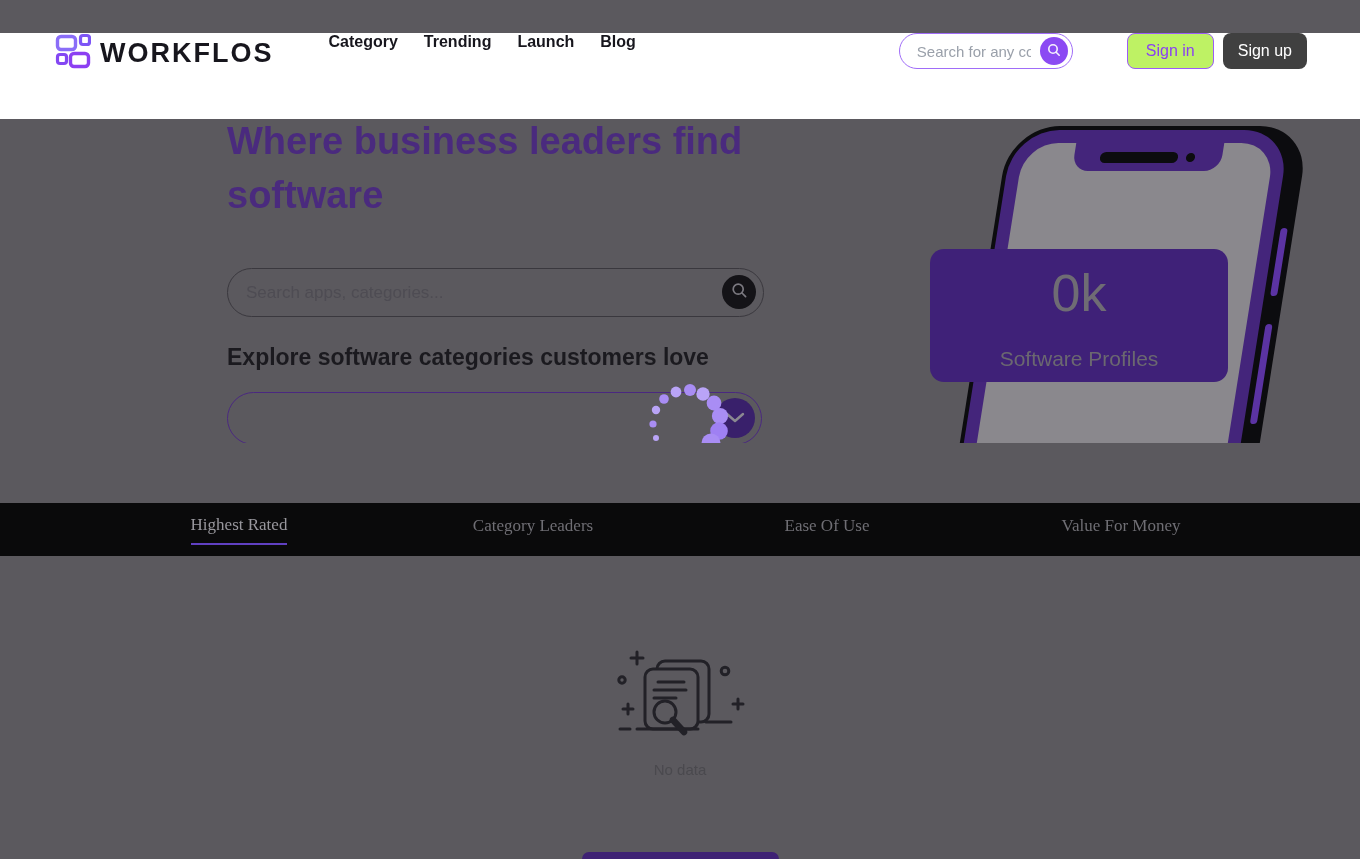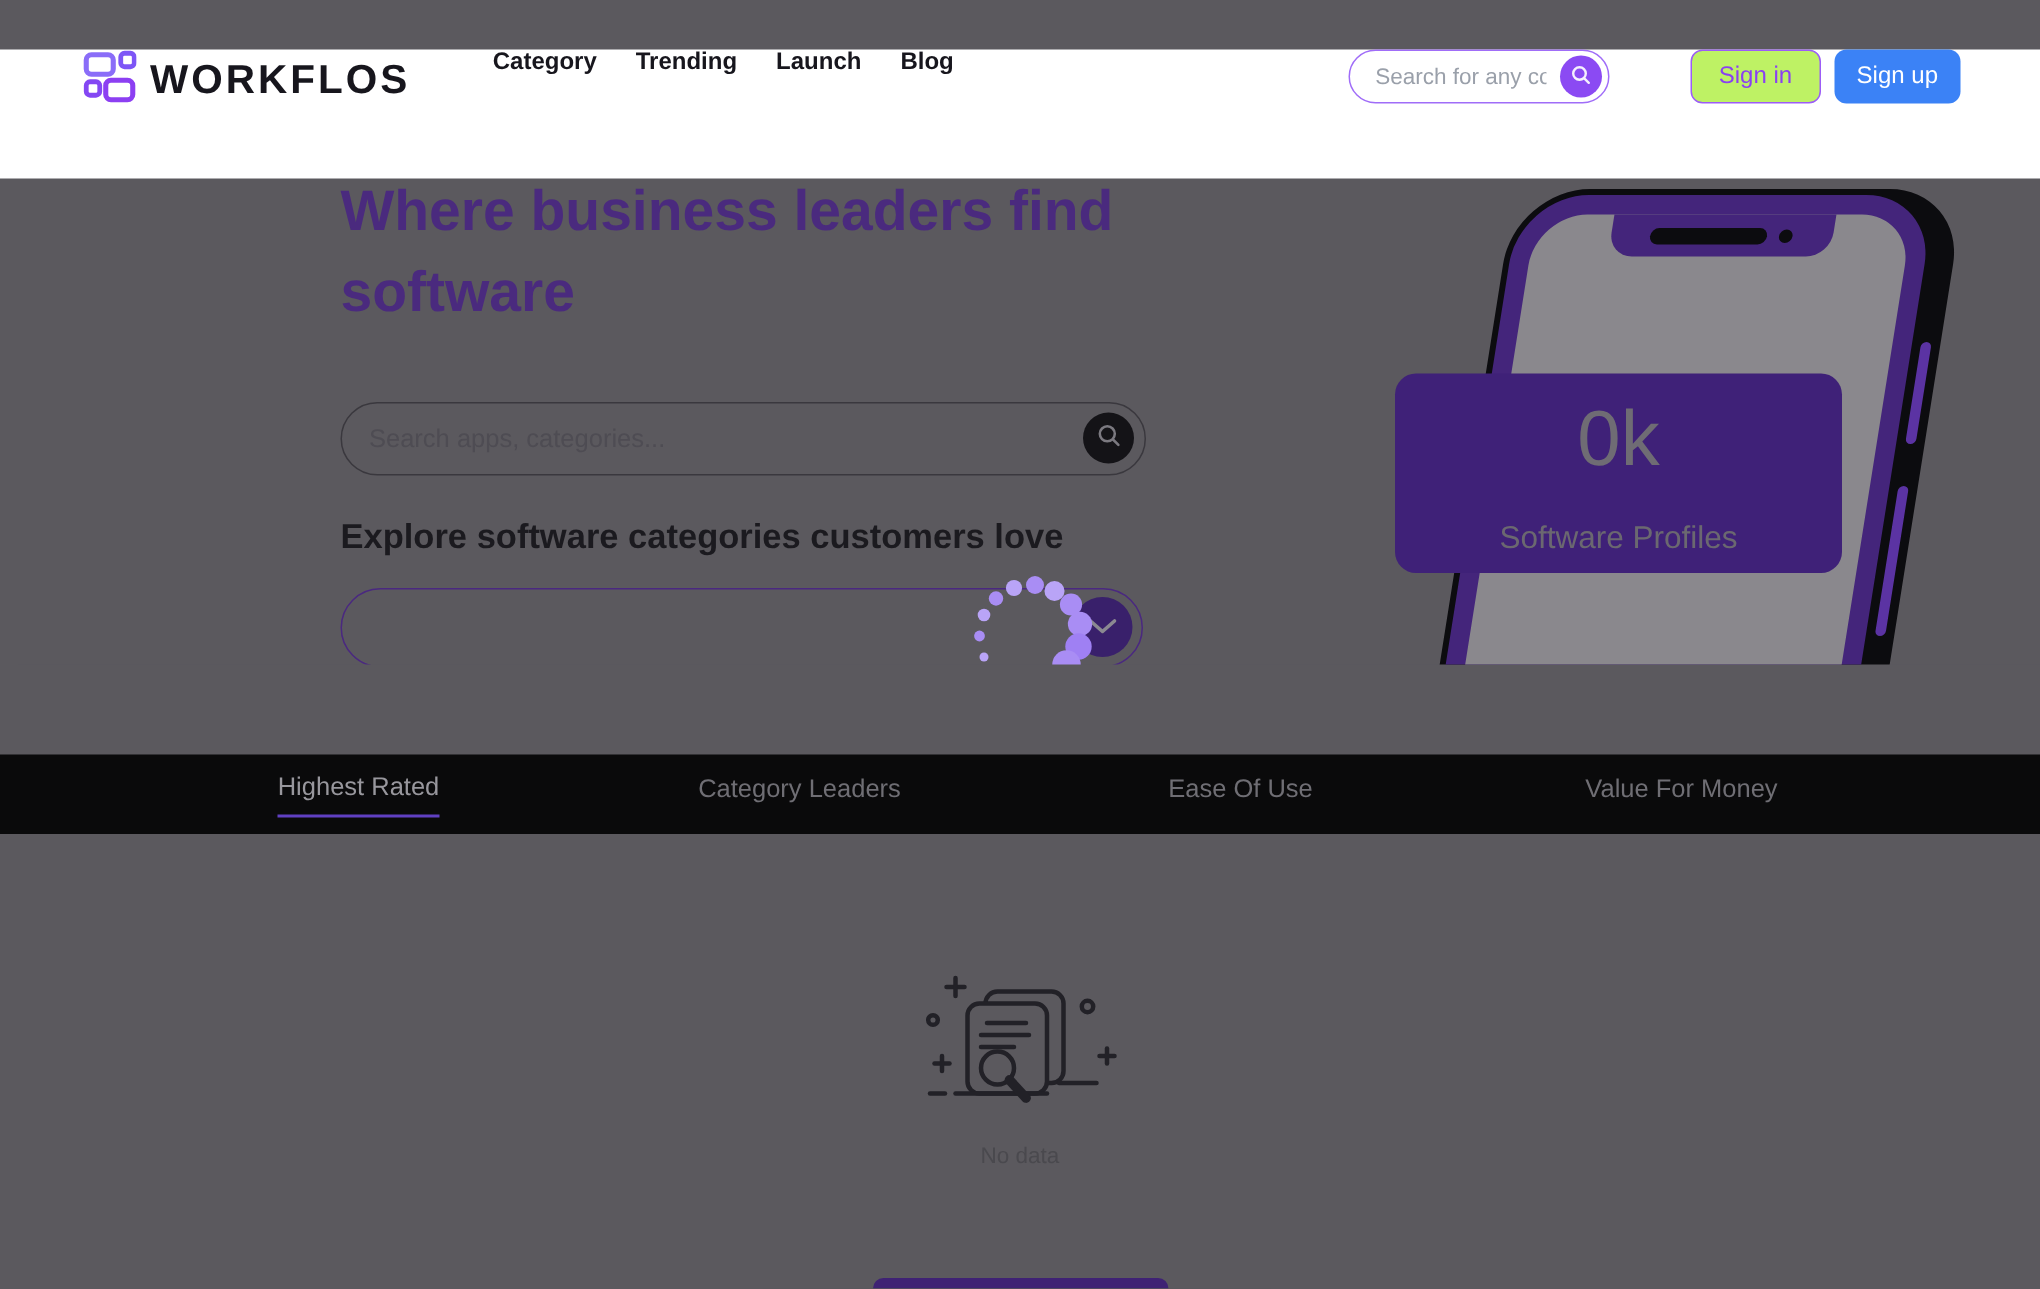--- a/index.html
+++ b/index.html
@@ -36,21 +36,21 @@
     border-radius:50%; background:#8b4af3; border:none; cursor:pointer;
     display:flex; align-items:center; justify-content:center; padding:0;
   }
   .btn-signin {
     height:36px; padding:0 18px; border-radius:8px; cursor:pointer;
     border:1.5px solid #9c5cf7; background:#bef264; color:#8a40f2;
     font-size:16px; font-weight:500; font-family:"Liberation Sans", sans-serif;
   }
   .btn-signup {
     height:36px; padding:0 15px; border-radius:8px; cursor:pointer;
-    border:none; background:#3b82f6; color:#ffffff;
+    border:none; background:#404040; color:#ffffff;
     font-size:16px; font-weight:500; font-family:"Liberation Sans", sans-serif;
   }
 
   
   .hero { position:absolute; top:86px; left:12px; width:1360px; height:357px; overflow:hidden; background:#5b595e; }
   .hero-title {
     position:absolute; left:215px; top:28px; margin:0;
     font-size:38px; line-height:54px; font-weight:800; color:#4a2a7e;
   }
   .hero-title span { display:block; }
@@ -113,21 +113,21 @@
   .stat-value { margin-top:14px; font-size:52px; font-weight:400; color:#6f6c74; }
   .stat-label { margin-top:24px; font-size:21px; color:#6b6870; }
 
   
   .tabbar {
     position:absolute; top:503px; left:0; width:1360px; height:53px;
     background:#0a0a0b; display:flex; justify-content:center; z-index:7;
   }
   .tabbar-inner {
     width:1176px; height:100%; display:grid;
-    grid-template-columns:repeat(4,1fr); align-items:center;
+    grid-template-columns:repeat(4,1fr); align-items:center;font-family:Liberation Serif, serif;
   }
   .tab { text-align:center; font-size:17px; color:#6f6e74; cursor:pointer; }
   .tab span { display:inline-block; padding-bottom:8px; }
   .tab.active { color:#98979d; }
   .tab.active span { border-bottom:2px solid #6040c2; }
 
   
   .content { position:absolute; top:556px; left:0; width:1360px; height:303px; background:#5b595e; }
   .empty { width:220px; margin:90px auto 0; text-align:center; }
   .empty-title { font-size:19px; font-weight:500; color:#232228; margin-top:4px; }

